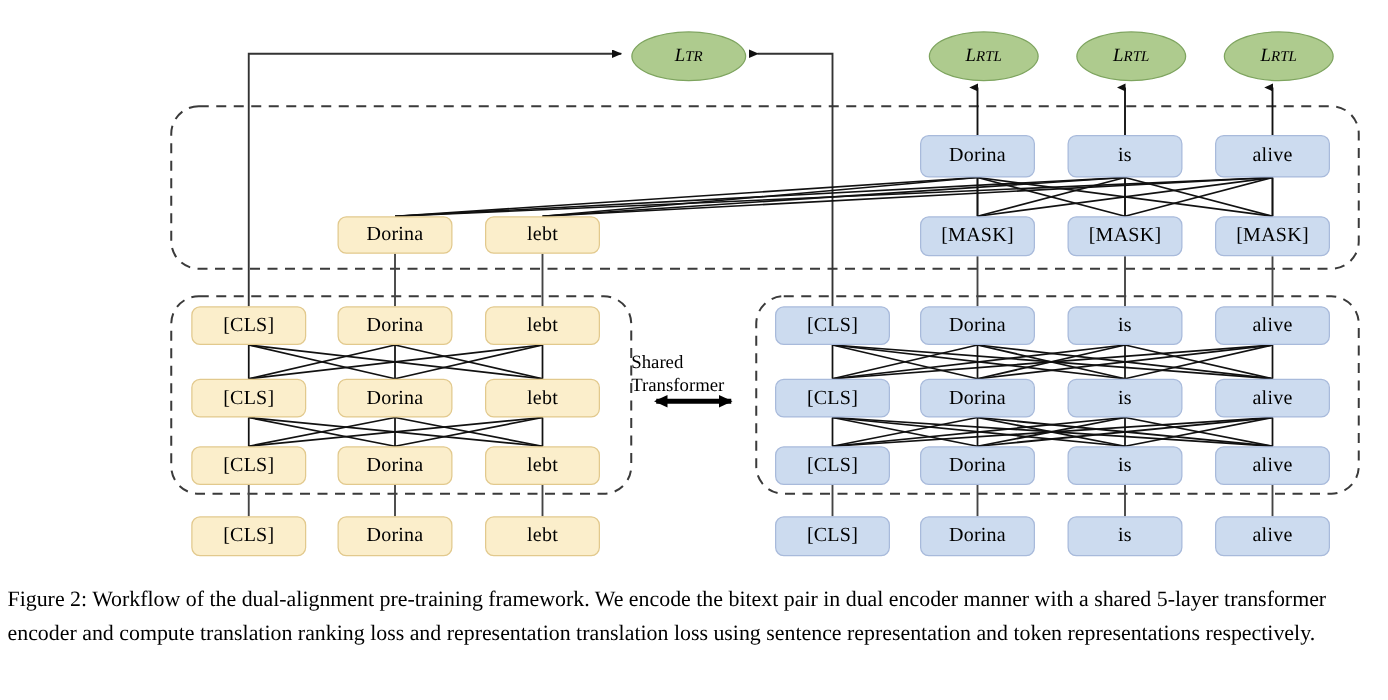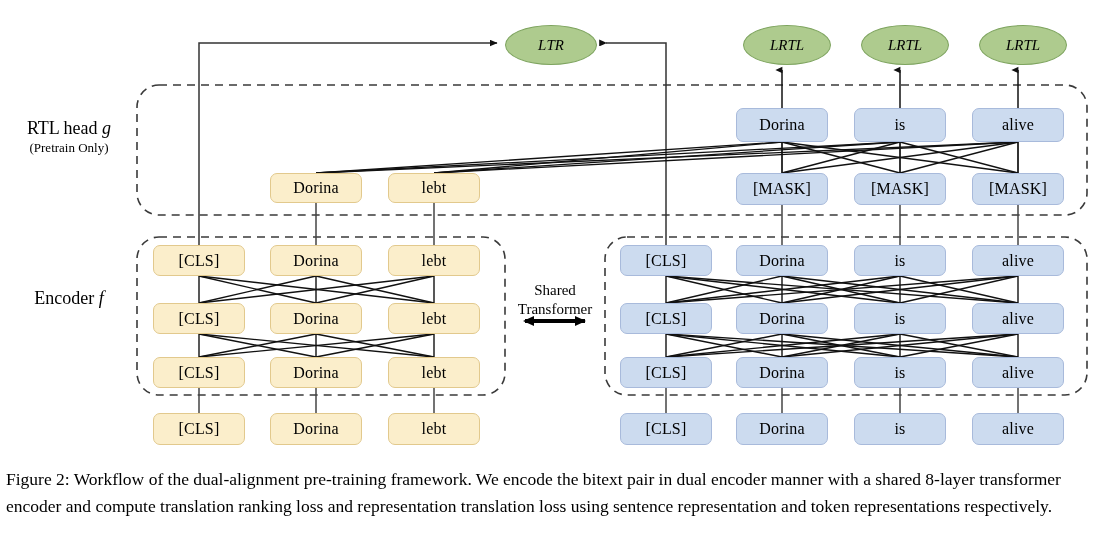--- a/index.html
+++ b/index.html
@@ -34,37 +34,36 @@
     position:absolute;
     box-sizing:border-box;
     display:flex;align-items:center;justify-content:center;
     background:#aecb8e;
     border:1px solid #7ea45f;
     border-radius:50%;
     font-size:15px;
     font-style:italic;
     white-space:nowrap;
   }
-  .ellipse .sub{font-size:15px;vertical-align:sub;font-style:italic;}
+  .ellipse .sub{font-size:12px;vertical-align:sub;font-style:italic;}
   .cal{font-family:"Liberation Serif",serif;font-style:italic;}
 
   
   .sidelabel{
     position:absolute;
     text-align:center;
     line-height:1.2;
   }
   .sidelabel .l1{font-size:18px;display:block;}
   .sidelabel .l2{font-size:18px;display:block;}
   .sidelabel .small{font-size:13px;display:block;}
   .ital{font-style:italic;}
 
   .shared{
     position:absolute;
-    text-align:center;
     font-size:15px;
     line-height:1.25;
   }
 
   
   #caption{
     position:absolute;left:6px;top:466px;width:1098px;
     font-size:17.5px;
     line-height:1.55;
     text-align:left;
@@ -215,29 +214,22 @@
       <line x1="1018" y1="173" x2="782" y2="142"></line>
       <line x1="1018" y1="173" x2="900" y2="142"></line>
       <line x1="1018" y1="173" x2="1018" y2="142"></line>
     </g>
 
     <g>
       <line x1="525" y1="321" x2="585" y2="321" stroke="#000" stroke-width="4" marker-start="url(#arrowBoth2)" marker-end="url(#arrowBoth1)"></line>
     </g>
   </svg>
 
-  <div class="sidelabel" style="left:8px;top:118px;width:122px;">
-    <span class="l1"><span>RTL head</span>
-      <span class="ital">g</span></span>
-    <span class="small">(Pretrain Only)</span>
-  </div>
 
   <div class="sidelabel" style="left:4px;top:288px;width:130px;">
-    <span class="l2"><span>Encoder</span>
-      <span class="ital">f</span></span>
   </div>
 
   <div class="shared" style="left:505px;top:281px;width:100px;">
     <div>Shared</div>
     <div>Transformer</div>
   </div>
 
   <div id="nodes-layer">
       <div class="ellipse" style="left: 505px; top: 25px; width: 92px; height: 40px;">
         <span class="cal">L</span>
@@ -360,13 +352,13 @@
       <div class="node tgt" style="left: 854px; top: 413px; width: 92px; height: 32px;">
         <span>is</span>
       </div>
       <div class="node tgt" style="left: 972px; top: 413px; width: 92px; height: 32px;">
         <span>alive</span>
       </div>
     </div>
 
 </div>
 
-<div id="caption">Figure 2: Workflow of the dual-alignment pre-training framework. We encode the bitext pair in dual encoder manner with a shared 8-layer transformer encoder and compute translation ranking loss and representation translation loss using sentence representation and token representations respectively.</div>
+<div id="caption">Figure 2: Workflow of the dual-alignment pre-training framework. We encode the bitext pair in dual encoder manner with a shared 5-layer transformer encoder and compute translation ranking loss and representation translation loss using sentence representation and token representations respectively.</div>
 
 </body></html>

